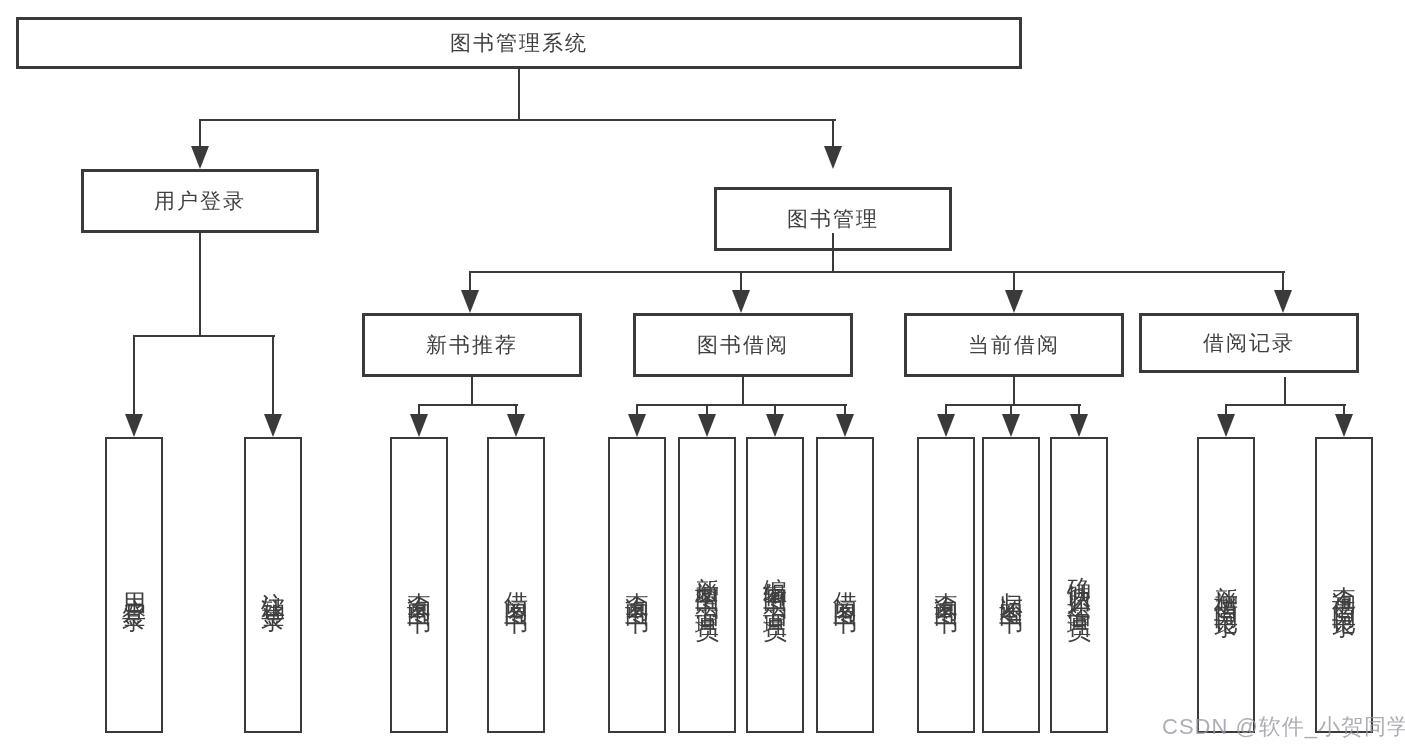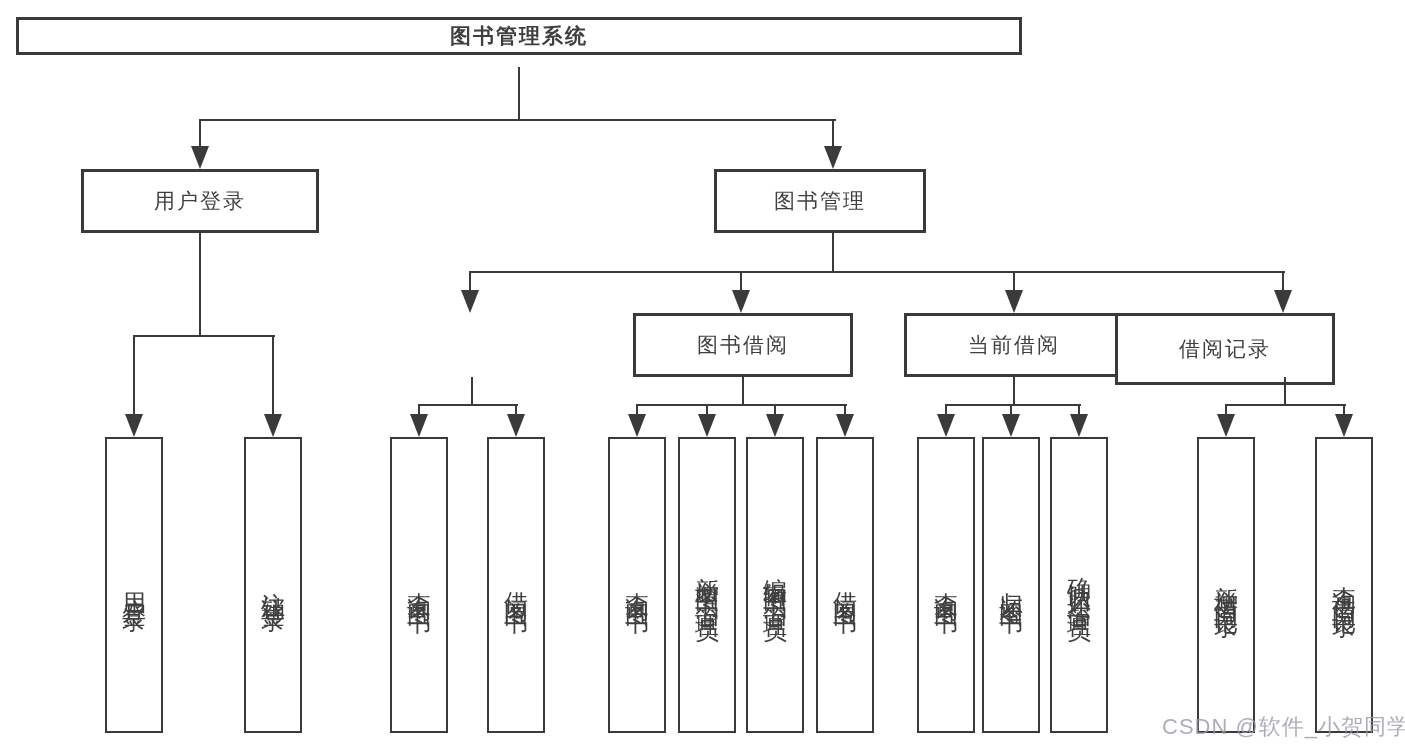--- a/index.html
+++ b/index.html
@@ -54,35 +54,35 @@
     color:rgba(152,152,163,0.8);
     z-index:10;
     white-space:nowrap;
   }
 </style>
 </head>
 <body>
 
 <div id="stage">
 
-  <div class="box" style="left:16px;top:17px;width:1006px;height:38px;font-weight:bold;">
+  <div class="box" style="left:16px;top:17px;width:1006px;height:52px;">
     <span class="hlabel">图书管理系统</span>
   </div>
 
   <div class="ln ln-v" style="left:518px;top:67px;height:54px;"></div>
   <div class="ln ln-h" style="left:199px;top:119px;width:637px;"></div>
   <div class="ln ln-v" style="left:199px;top:119px;height:28px;"></div>
   <div class="ln ln-v" style="left:832px;top:119px;height:28px;"></div>
   <div class="arrow" style="left:191px;top:146px;"></div>
   <div class="arrow" style="left:824px;top:146px;"></div>
 
   <div class="box" style="left:81px;top:169px;width:238px;height:64px;">
     <span class="hlabel">用户登录</span>
   </div>
-  <div class="box" style="left:714px;top:169px;width:212px;height:64px;">
+  <div class="box" style="left:714px;top:187px;width:238px;height:64px;">
     <span class="hlabel">图书管理</span>
   </div>
 
   <div class="ln ln-v" style="left:199px;top:233px;height:104px;"></div>
   <div class="ln ln-h" style="left:133px;top:335px;width:142px;"></div>
   <div class="ln ln-v" style="left:133px;top:335px;height:82px;"></div>
   <div class="ln ln-v" style="left:272px;top:335px;height:82px;"></div>
   <div class="arrow" style="left:125px;top:414px;"></div>
   <div class="arrow" style="left:264px;top:414px;"></div>
 
@@ -90,27 +90,30 @@
   <div class="ln ln-h" style="left:469px;top:271px;width:816px;"></div>
   <div class="ln ln-v" style="left:469px;top:271px;height:23px;"></div>
   <div class="ln ln-v" style="left:740px;top:271px;height:23px;"></div>
   <div class="ln ln-v" style="left:1013px;top:271px;height:23px;"></div>
   <div class="ln ln-v" style="left:1282px;top:271px;height:23px;"></div>
   <div class="arrow" style="left:461px;top:290px;"></div>
   <div class="arrow" style="left:732px;top:290px;"></div>
   <div class="arrow" style="left:1005px;top:290px;"></div>
   <div class="arrow" style="left:1274px;top:290px;"></div>
 
+  <div class="box" style="left:362px;top:313px;width:220px;height:64px;">
+    <span class="hlabel">新书推荐</span>
+  </div>
   <div class="box" style="left:904px;top:313px;width:220px;height:64px;">
     <span class="hlabel">当前借阅</span>
   </div>
   <div class="box" style="left:633px;top:313px;width:220px;height:64px;">
     <span class="hlabel">图书借阅</span>
   </div>
-  <div class="box" style="left:1115px;top:313px;width:220px;height:72px;">
+  <div class="box" style="left:1139px;top:313px;width:220px;height:60px;">
     <span class="hlabel">借阅记录</span>
   </div>
 
   <div class="ln ln-v" style="left:471px;top:377px;height:29px;"></div>
   <div class="ln ln-v" style="left:742px;top:377px;height:29px;"></div>
   <div class="ln ln-v" style="left:1013px;top:377px;height:29px;"></div>
   <div class="ln ln-v" style="left:1284px;top:377px;height:29px;"></div>
 
   <div class="ln ln-h" style="left:418px;top:404px;width:100px;"></div>
   <div class="ln ln-h" style="left:636px;top:404px;width:211px;"></div>

